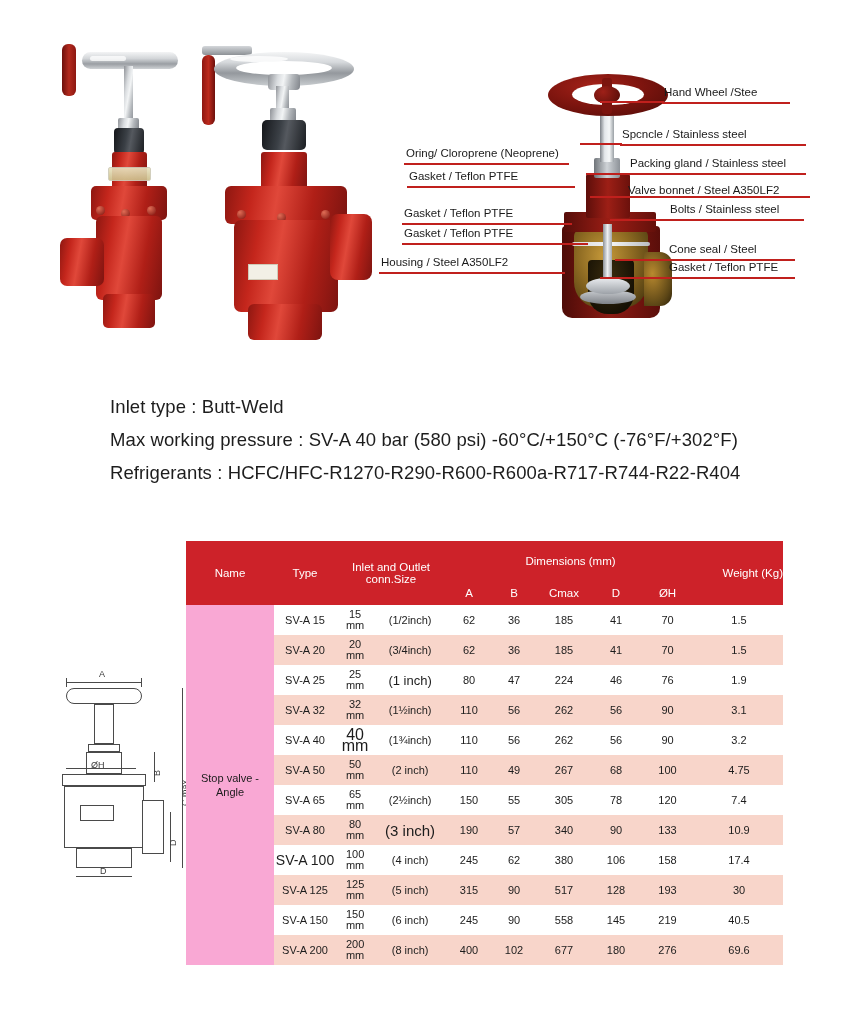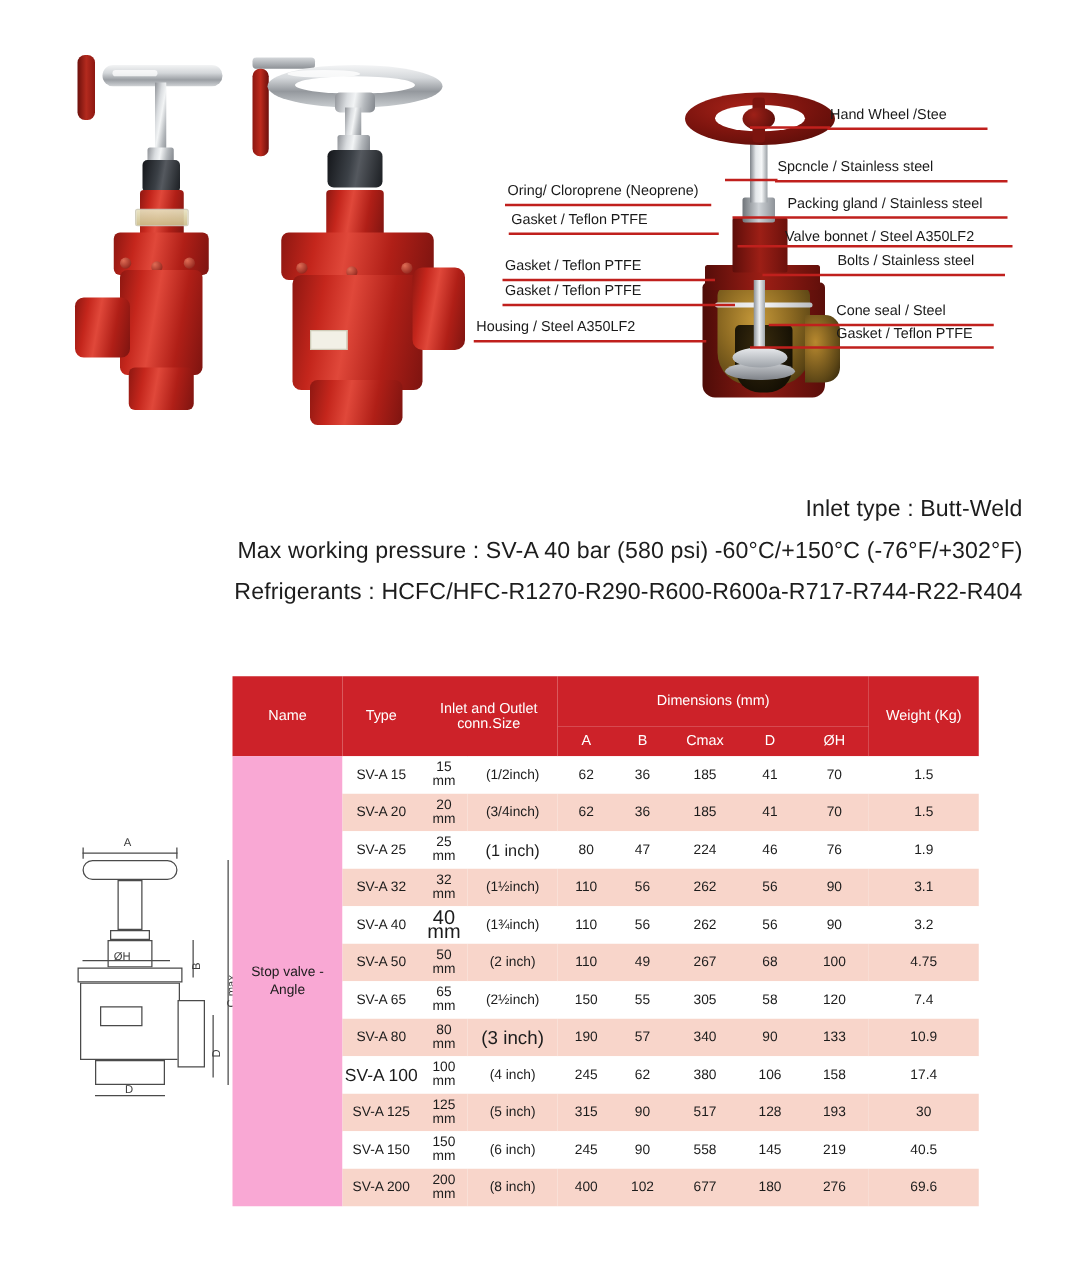--- a/index.html
+++ b/index.html
@@ -103,21 +103,21 @@
               background:linear-gradient(180deg,#c9ccd0,#7e8288); border-radius:28px/7px;}
   #cw-gasketline{ position:absolute; left:36px; top:168px; width:78px; height:4px;
               background:linear-gradient(90deg,#d8dadd,#f3f4f5,#b9bcc0); border-radius:2px;}
 
   
   .callout { position:absolute; font-size:11.5px; color:#1a1a1a; white-space:nowrap;
              font-family:"Liberation Sans", sans-serif; }
   .lead { position:absolute; height:2px; background:#c0201d; }
 
   
-  .specs { position:absolute; left:98px; top:396px; width:720px;text-align:right; }
+  .specs { position:absolute; left:110px; top:396px; width:720px; }
   .spec-line { font-size:18.5px; color:#1d1d1d; letter-spacing:.1px;
                margin-bottom:11px; font-family:"Liberation Sans", sans-serif; }
 
   
   .draw-zone { position:absolute; left:36px; top:660px; width:170px; height:250px; }
   .dl { position:absolute; background:#4a4a4a; }   
   .dlv { position:absolute; background:#4a4a4a; width:1px; }
   .dim-txt { position:absolute; font-size:9px; color:#3a3a3a; font-family:"Liberation Sans", sans-serif; }
   .dim-txt.rot { transform:rotate(-90deg); transform-origin:left top; }
   .outline { position:absolute; border:1px solid #4a4a4a; background:#fff; }
@@ -284,21 +284,21 @@
     <div class="dim-txt" style="left:64px; top:206px;">D</div>
   </div>
 
   <table class="tbl">
     <thead>
       <tr>
         <th class="hdr-top" rowspan="2" style="width:88px;">Name</th>
         <th class="hdr-top" rowspan="2" style="width:62px;">Type</th>
         <th class="hdr-top" rowspan="2" colspan="2" style="width:110px;">Inlet and Outlet conn.Size</th>
         <th class="hdr-top" colspan="5">Dimensions (mm)</th>
-        <th class="hdr-top" rowspan="2" style="width:88px;">Weight (Kg)</th>
+        <th class="hdr-top" rowspan="2" style="width:88px;text-align:right;">Weight (Kg)</th>
       </tr>
       <tr>
         <th class="hdr-bot" style="width:46px;">A</th>
         <th class="hdr-bot" style="width:44px;">B</th>
         <th class="hdr-bot" style="width:56px;">Cmax</th>
         <th class="hdr-bot" style="width:48px;">D</th>
         <th class="hdr-bot" style="width:55px;">ØH</th>
       </tr>
     </thead>
     <tbody id="tbody">
@@ -390,21 +390,21 @@
         <tr class="plain">
           <td style="font-size:11px;">SV-A  65</td>
           <td style="font-size:11px;" class="cell-mm">
             <div>65</div>
             <div>mm</div>
           </td>
           <td style="font-size:11px;">(2½inch)</td>
           <td>150</td>
           <td>55</td>
           <td>305</td>
-          <td>58</td>
+          <td>78</td>
           <td>120</td>
           <td>7.4</td>
         </tr>
         <tr class="alt">
           <td style="font-size:11px;">SV-A  80</td>
           <td style="font-size:11px;" class="cell-mm">
             <div>80</div>
             <div>mm</div>
           </td>
           <td style="font-size:15px;">(3   inch)</td>

